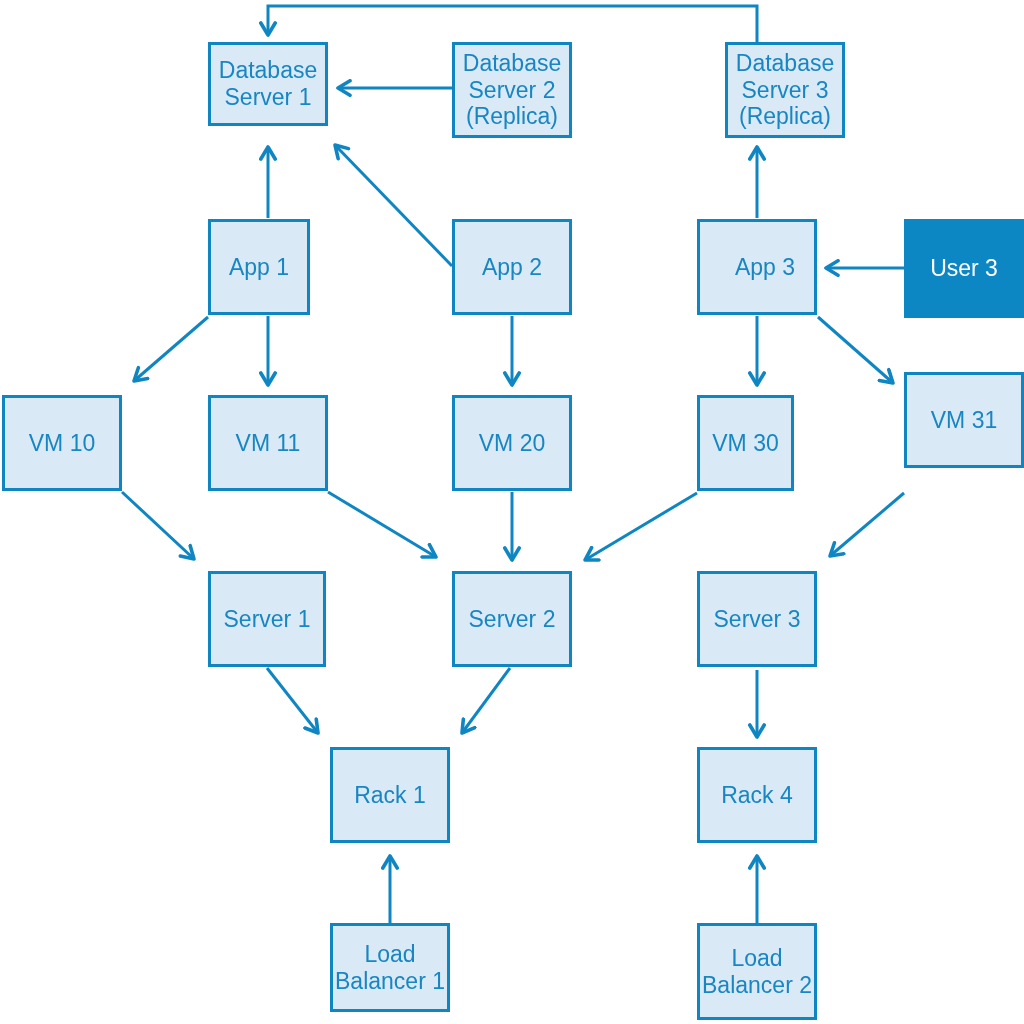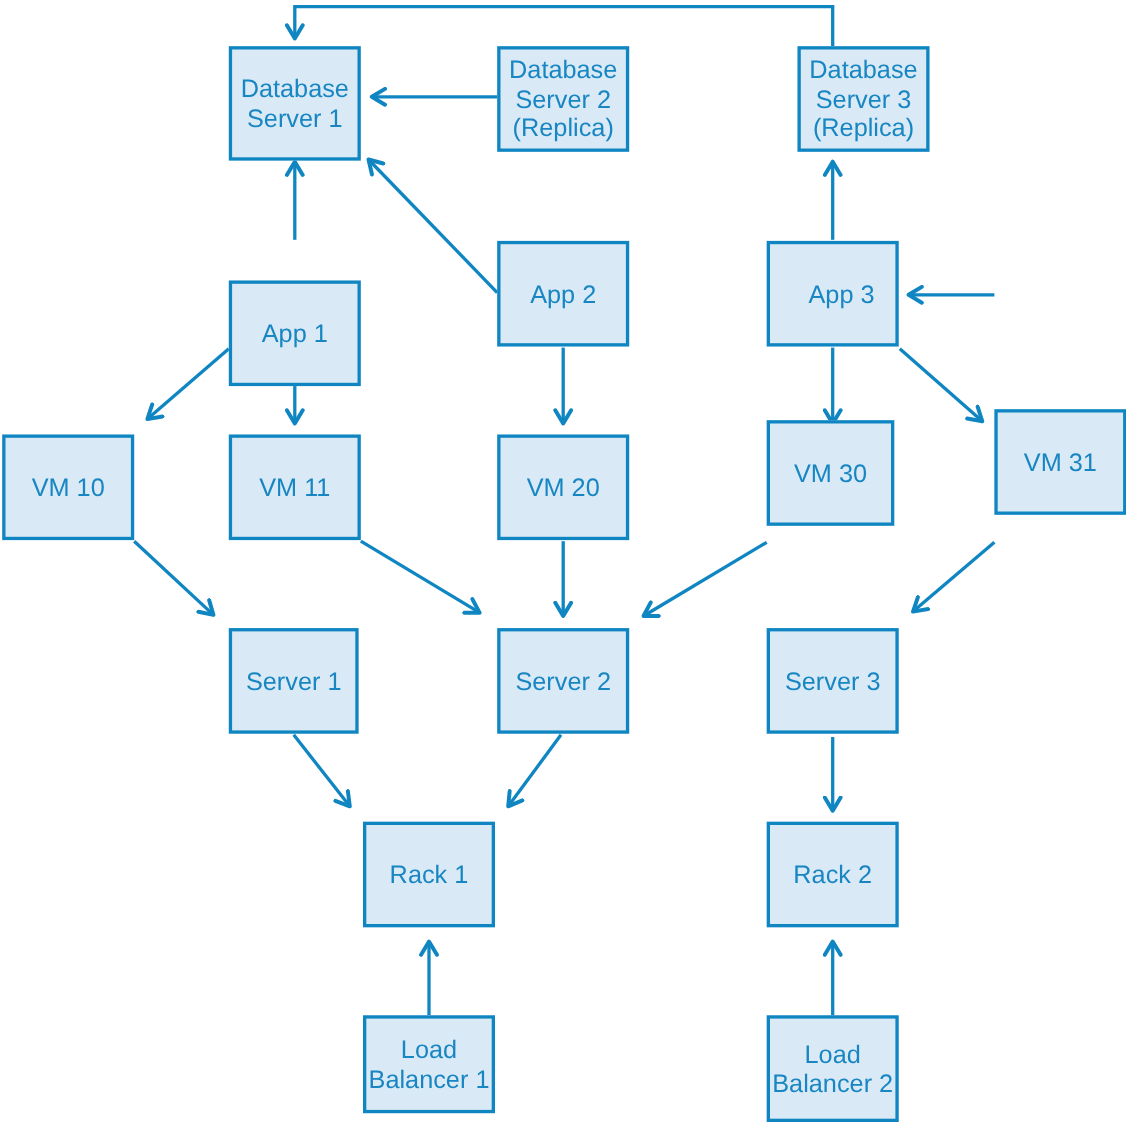--- a/index.html
+++ b/index.html
@@ -75,37 +75,38 @@
     <path class="edge" d="M512,492 L512,560" marker-end="url(#ah)"></path>
     <path class="edge" d="M697,493 L585,560" marker-end="url(#ah)"></path>
     <path class="edge" d="M904,493 L830,556" marker-end="url(#ah)"></path>
     <path class="edge" d="M267,668 L318,733" marker-end="url(#ah)"></path>
     <path class="edge" d="M510,668 L462,733" marker-end="url(#ah)"></path>
     <path class="edge" d="M757,670 L757,737" marker-end="url(#ah)"></path>
     <path class="edge" d="M390,923 L390,856" marker-end="url(#ah)"></path>
     <path class="edge" d="M757,924 L757,856" marker-end="url(#ah)"></path>
   </svg>
 
-  <div class="node" style="left:208px; top:42px;  width:120px; height:104px;">Database Server 1</div>
+  <div class="node" style="left:208px; top:42px;  width:120px; height:84px;">Database Server 1</div>
   <div class="node" style="left:452px; top:42px;  width:120px; height:96px;">Database Server 2 (Replica)</div>
   <div class="node" style="left:725px; top:42px;  width:120px; height:96px;">Database Server 3 (Replica)</div>
 
-  <div class="node" style="left:208px; top:219px; width:120px; height:96px;margin-top:36px;">App 1</div>
+  <div class="node" style="left:208px; top:219px; width:102px; height:96px;">App 1</div>
   <div class="node" style="left:452px; top:219px; width:120px; height:96px;">App 2</div>
   <div class="node" style="left:697px; top:219px; width:120px; height:96px;padding-left:18px;">App 3</div>
+  <div class="node dark" style="left:904px; top:219px; width:120px; height:99px;">User 3</div>
 
   <div class="node" style="left:2px;   top:395px; width:120px; height:96px;">VM 10</div>
   <div class="node" style="left:208px; top:395px; width:120px; height:96px;text-align:right;">VM 11</div>
   <div class="node" style="left:452px; top:395px; width:120px; height:96px;">VM 20</div>
-  <div class="node" style="left:697px; top:382px; width:116px; height:96px;">VM 30</div>
+  <div class="node" style="left:697px; top:395px; width:97px; height:96px;">VM 30</div>
   <div class="node" style="left:904px; top:372px; width:120px; height:96px;">VM 31</div>
 
   <div class="node" style="left:208px; top:571px; width:118px; height:96px;">Server 1</div>
   <div class="node" style="left:452px; top:571px; width:120px; height:96px;">Server 2</div>
   <div class="node" style="left:697px; top:571px; width:120px; height:96px;">Server 3</div>
 
   <div class="node" style="left:330px; top:747px; width:120px; height:96px;">Rack 1</div>
-  <div class="node" style="left:697px; top:747px; width:120px; height:96px;">Rack 2</div>
+  <div class="node" style="left:697px; top:747px; width:120px; height:96px;">Rack 4</div>
 
   <div class="node" style="left:330px; top:923px; width:120px; height:89px;">Load Balancer 1</div>
   <div class="node" style="left:697px; top:923px; width:120px; height:97px;">Load Balancer 2</div>
 
 </div>
 
 </body></html>

